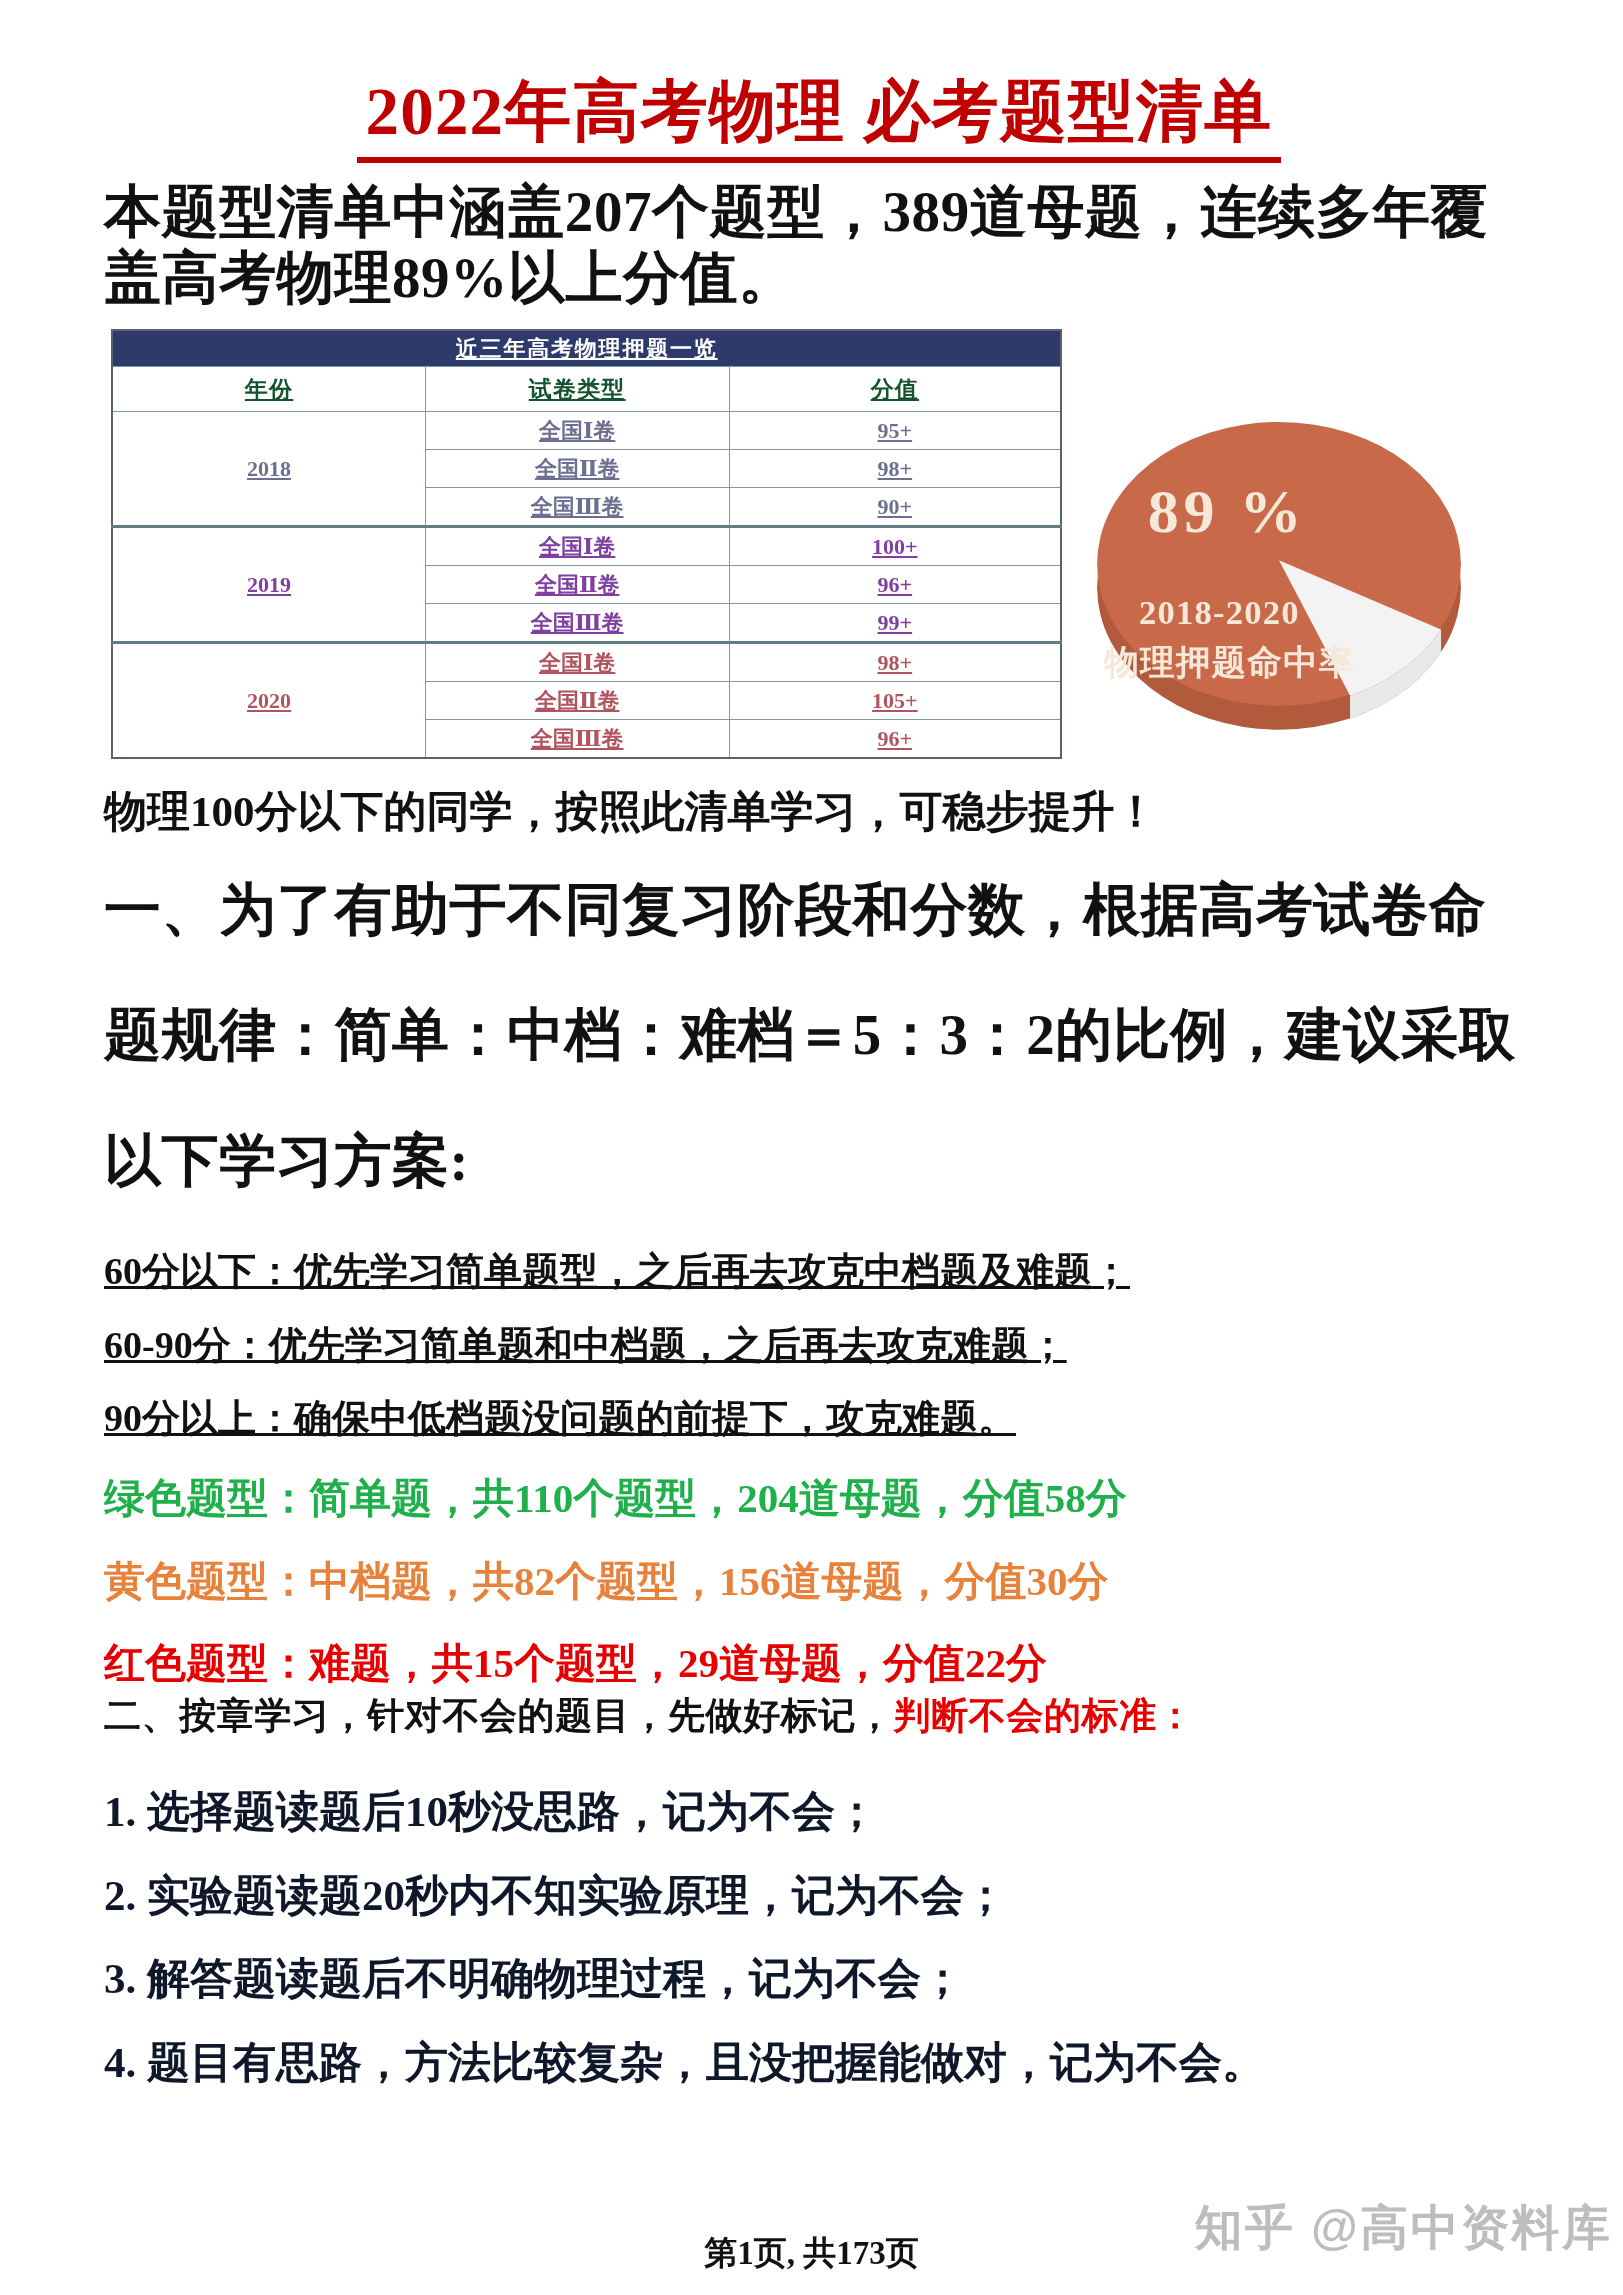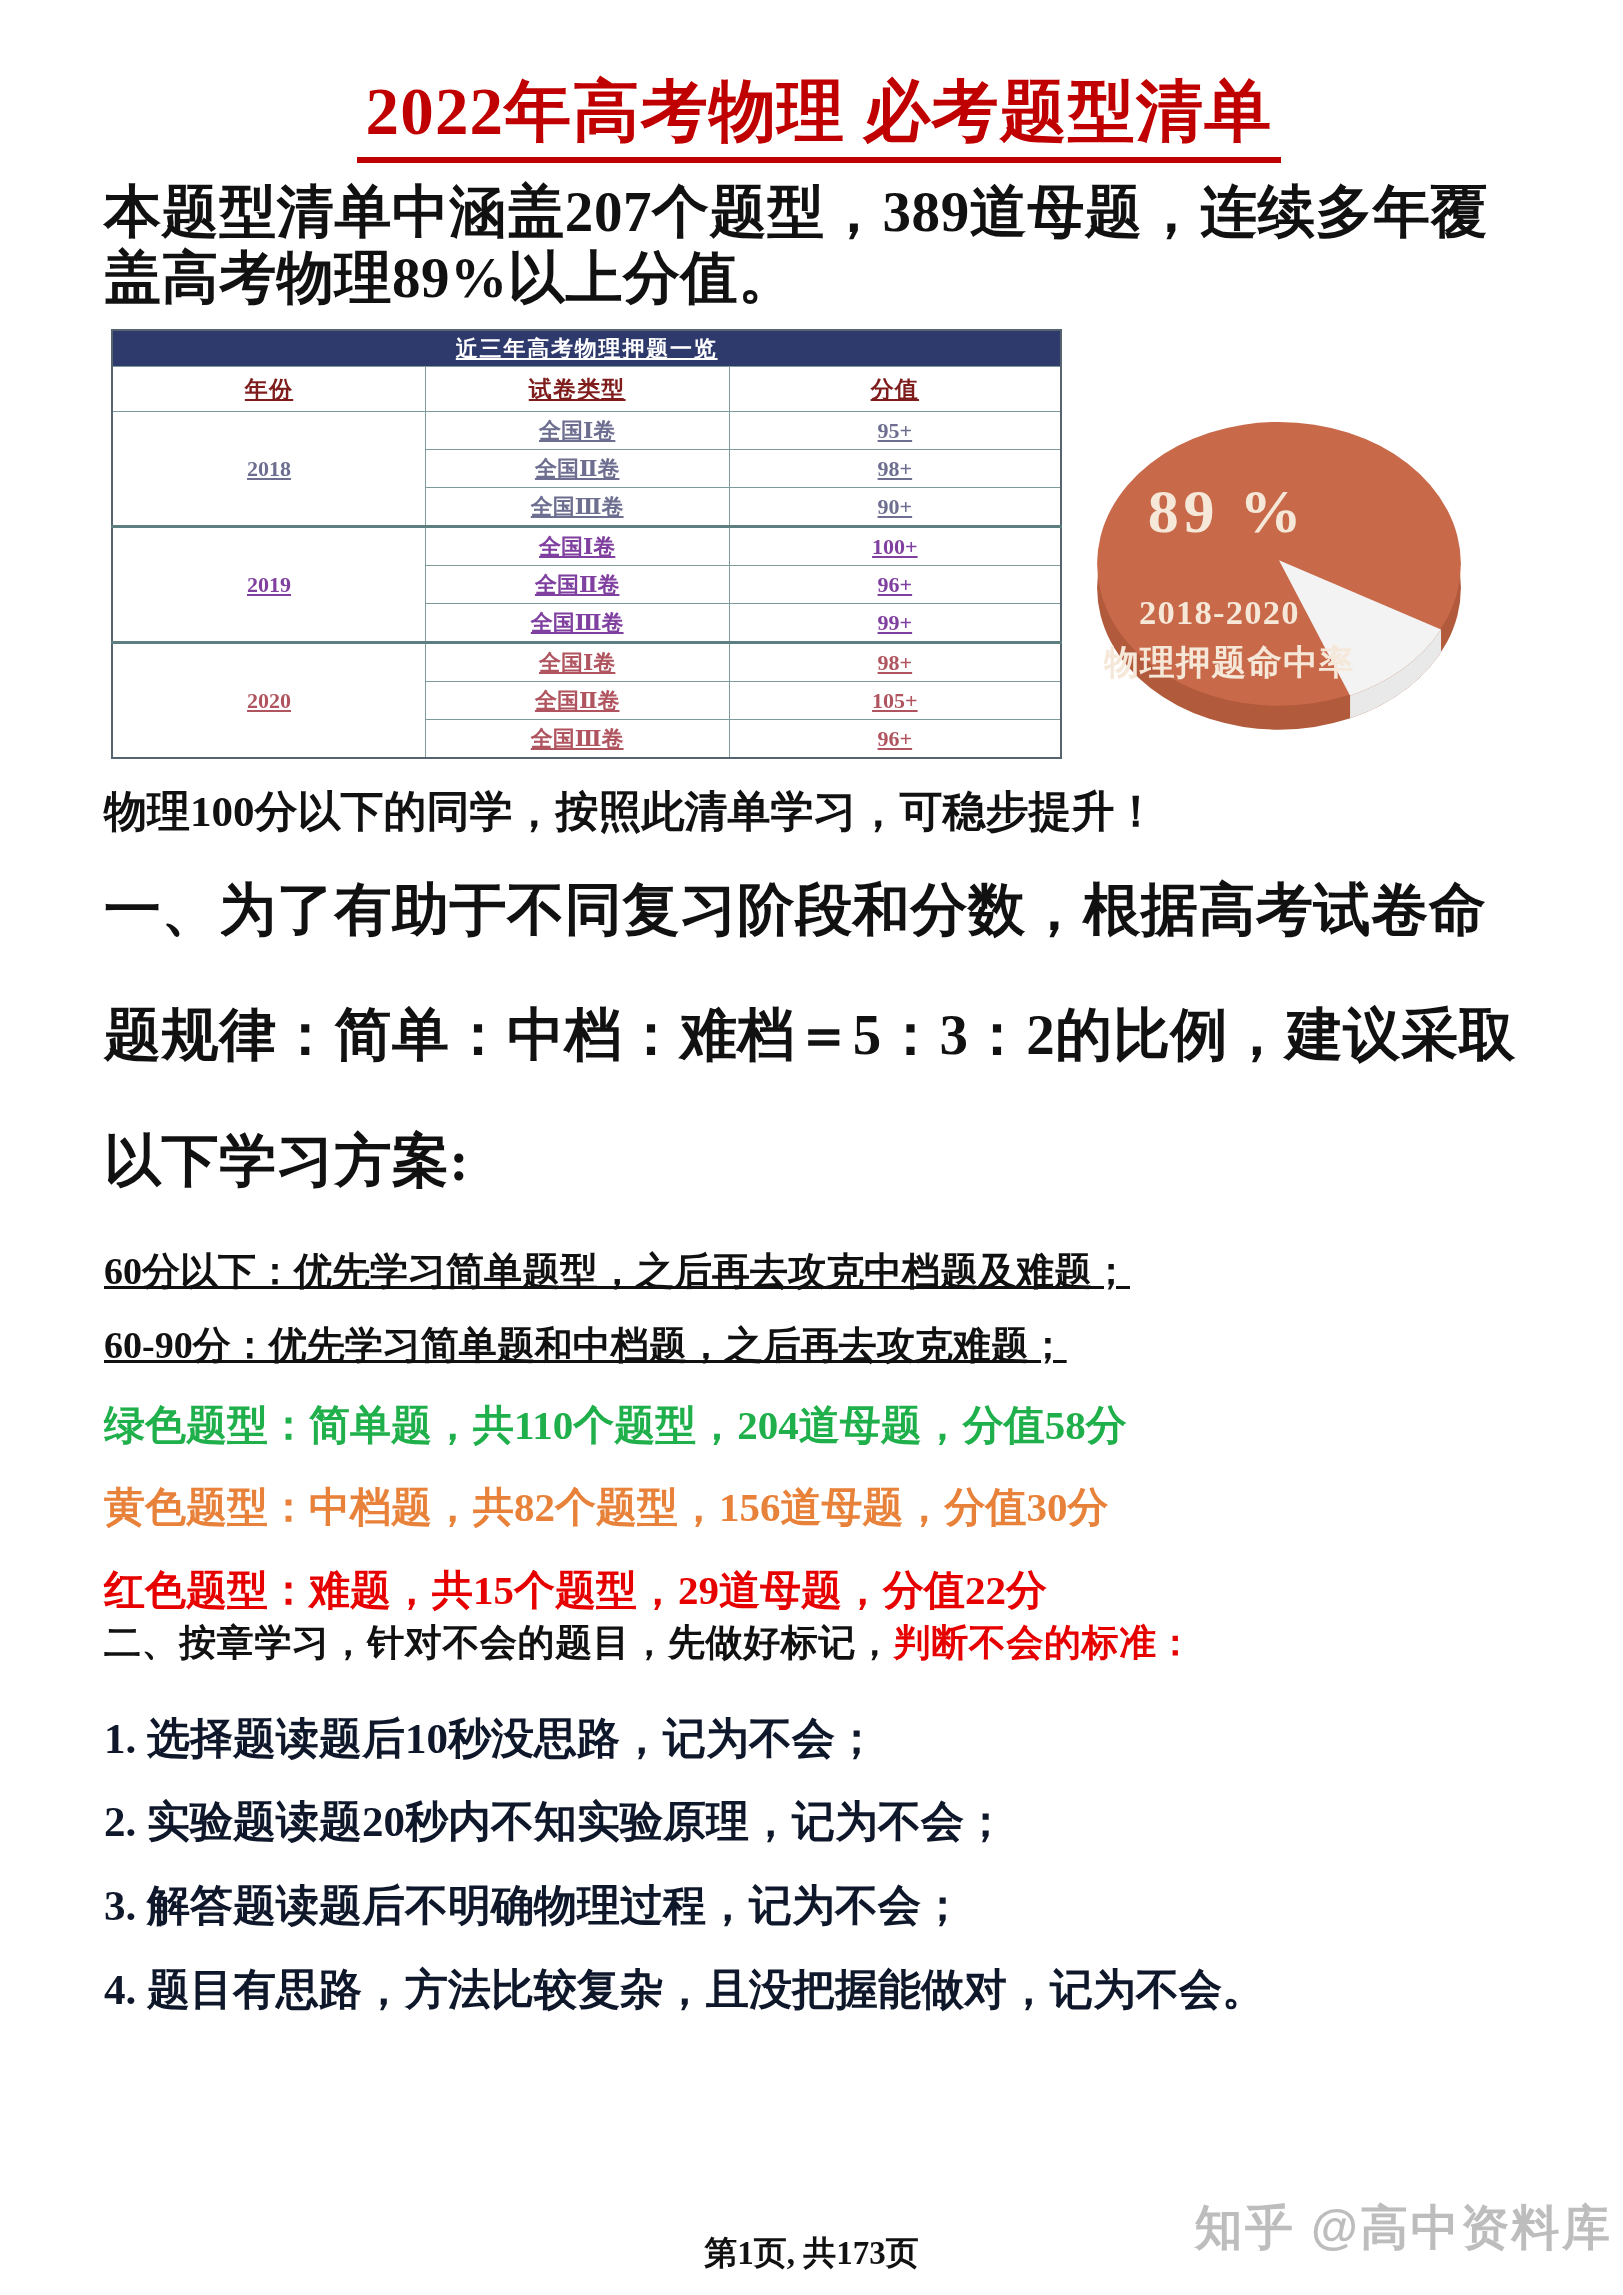--- a/index.html
+++ b/index.html
@@ -17,21 +17,21 @@
 
   
   .tablepie{position:relative;height:412px;margin-top:18px;}
   table.exam{position:absolute;left:7.2px;top:0;width:951px;border-collapse:collapse;
              table-layout:fixed;}
   table.exam td{border:1.2px solid #7e9b9b;text-align:center;vertical-align:middle;
                 font-size:22px;font-weight:bold;text-decoration:underline;}
   table.exam{border:2.4px solid #55646e;}
   td.tbar{background:#2e3a6b;color:#ffffff;font-size:24px;height:33px;
           border:1.8px solid #45536b;letter-spacing:1.8px;}
-  tr.cols td{height:42px;color:#7f1d1d;font-size:23px;letter-spacing:1.2px;margin-top:20px;}
+  tr.cols td{height:42px;color:#14532d;font-size:23px;letter-spacing:1.2px;margin-top:20px;}
   tr.drow td{height:35px;}
   tr.gstart td{border-top:3px solid #5e7f7f;}
   .g18 td{color:#6e6e91;}
   .g19 td{color:#8040a0;}
   .g20 td{color:#b05560;}
   .col-year{width:33%;}.col-type{width:32%;}.col-score{width:35%;}
 
   .pie-box{position:absolute;left:969px;top:81px;width:412px;height:331px;}
 
   
@@ -144,20 +144,21 @@
         </svg>
       </div>
     </div>
 
     <p class="note">物理100分以下的同学，按照此清单学习，可稳步提升！</p>
 
     <p class="big">一、为了有助于不同复习阶段和分数，根据高考试卷命题规律：简单：中档：难档＝5：3：2的比例，建议采取以下学习方案:</p>
 
     <p class="plan">60分以下：优先学习简单题型，之后再去攻克中档题及难题；</p>
     <p class="plan">60-90分：优先学习简单题和中档题，之后再去攻克难题；</p>
+    <p class="plan">90分以上：确保中低档题没问题的前提下，攻克难题。</p>
 
     <p class="legend green">绿色题型：简单题，共110个题型，204道母题，分值58分</p>
     <p class="legend orange">黄色题型：中档题，共82个题型，156道母题，分值30分</p>
     <p class="legend redtxt">红色题型：难题，共15个题型，29道母题，分值22分</p>
 
     <p class="big2"><span>二、按章学习，针对不会的题目，先做好标记，</span><span class="redtxt">判断不会的标准：</span></p>
 
     <p class="crit">1. 选择题读题后10秒没思路，记为不会；</p>
     <p class="crit">2. 实验题读题20秒内不知实验原理，记为不会；</p>
     <p class="crit">3. 解答题读题后不明确物理过程，记为不会；</p>

